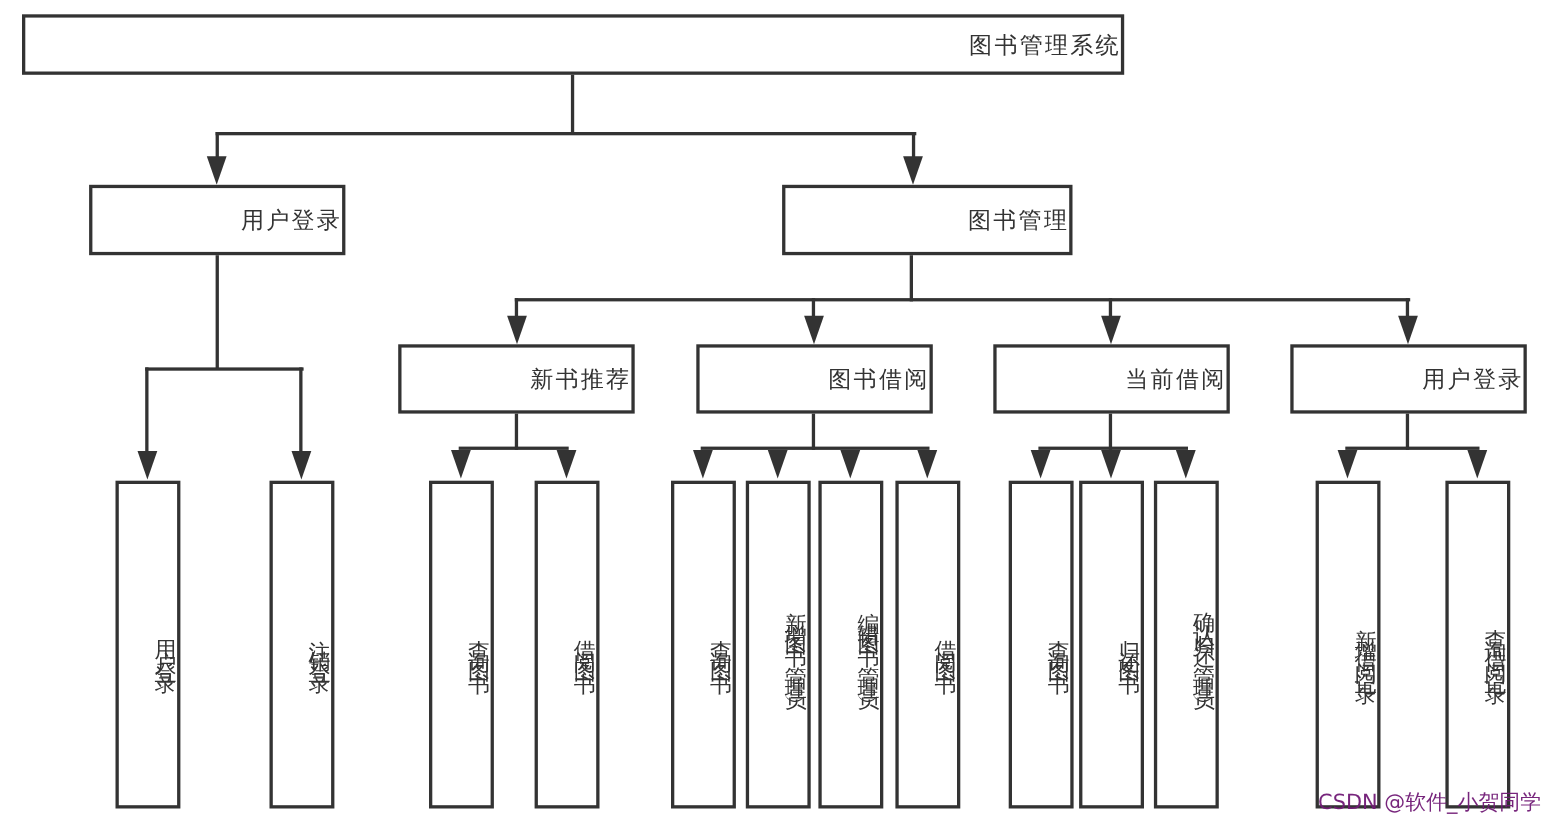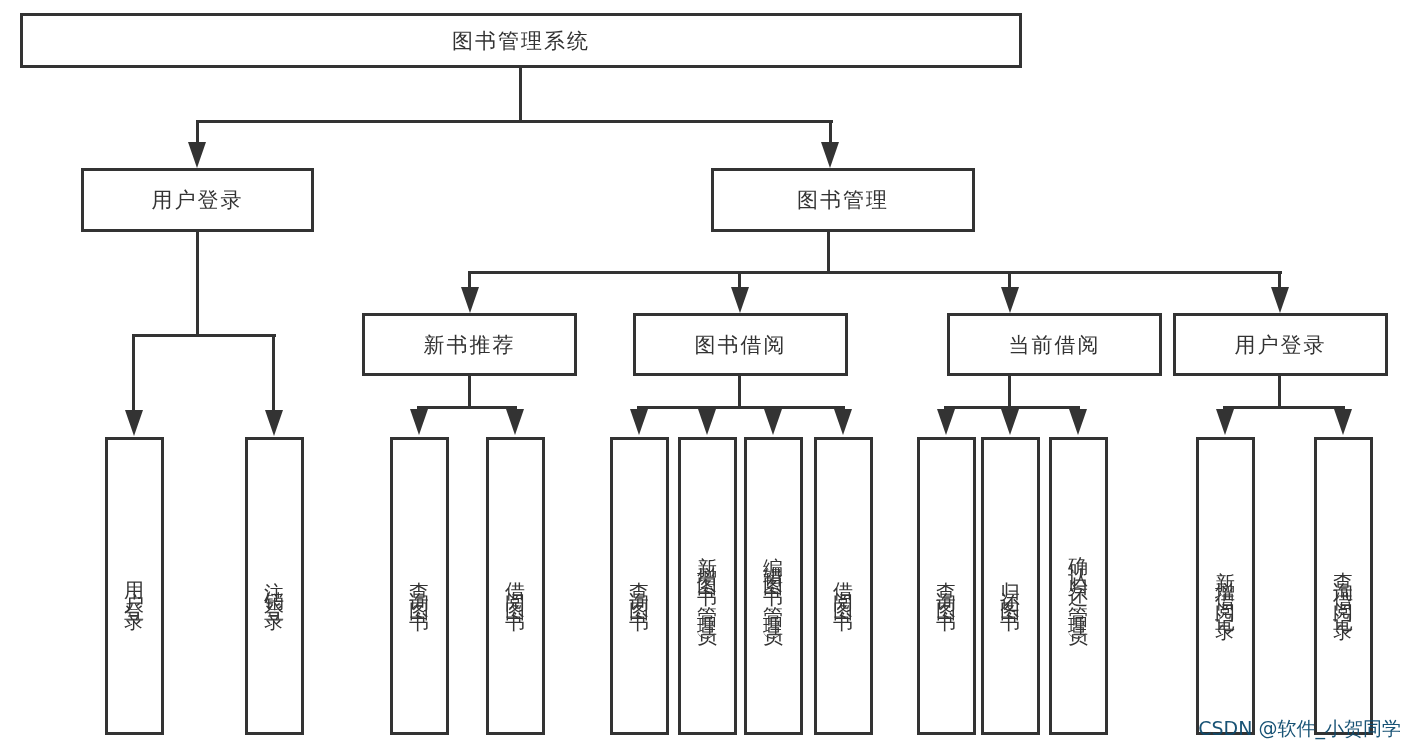--- a/index.html
+++ b/index.html
@@ -12,21 +12,21 @@
     color: #333333;
     overflow: hidden;
   }
   .box {
     position: absolute;
     box-sizing: border-box;
     border: 3px solid #333333;
     background: #ffffff;
     display: flex;
     align-items: center;
-    justify-content: center;
+    justify-content: flex-end;
   }
   .hlabel {
     font-size: 21px;
     letter-spacing: 2px;
     color: #333333;
     white-space: nowrap;
   }
   .leaf {
     top: 437px;
     width: 59px;
@@ -52,21 +52,21 @@
     height: 0;
     border-left: 9px solid transparent;
     border-right: 9px solid transparent;
     border-top: 26px solid #333333;
   }
   .watermark {
     position: absolute;
     top: 716px;
     right: 4px;
     font-size: 19px;
-    color: #0c4a6e;
+    color: #701a75;
     opacity: 0.95;
     z-index: 10;
     white-space: nowrap;
   }
 </style>
 </head>
 <body>
 
 <div class="canvas">
 
@@ -105,21 +105,21 @@
   <div class="arrow" style="left:1001px; top:287px;"></div>
   <div class="vline" style="left:1278px; top:271px; height:20px;"></div>
   <div class="arrow" style="left:1271px; top:287px;"></div>
 
   <div class="box" style="left:633px; top:313px; width:215px; height:63px;">
     <span class="hlabel">图书借阅</span>
   </div>
   <div class="box" style="left:362px; top:313px; width:215px; height:63px;">
     <span class="hlabel">新书推荐</span>
   </div>
-  <div class="box" style="left:903px; top:313px; width:215px; height:63px;margin-left:44px;">
+  <div class="box" style="left:903px; top:313px; width:215px; height:63px;">
     <span class="hlabel">当前借阅</span>
   </div>
   <div class="box" style="left:1173px; top:313px; width:215px; height:63px;">
     <span class="hlabel">用户登录</span>
   </div>
 
   <div class="vline" style="left:468px; top:376px; height:33px;"></div>
   <div class="hline" style="left:417px; top:406px; width:100px;"></div>
   <div class="arrow" style="left:410px; top:409px;"></div>
   <div class="arrow" style="left:506px; top:409px;"></div>

